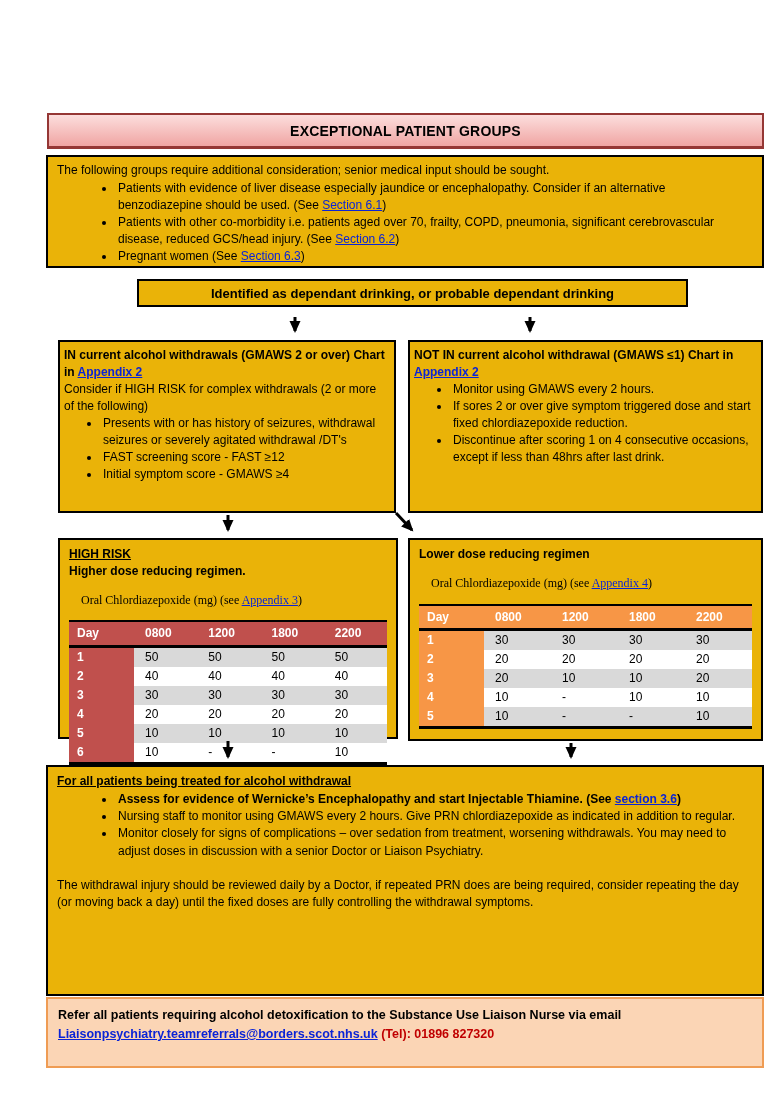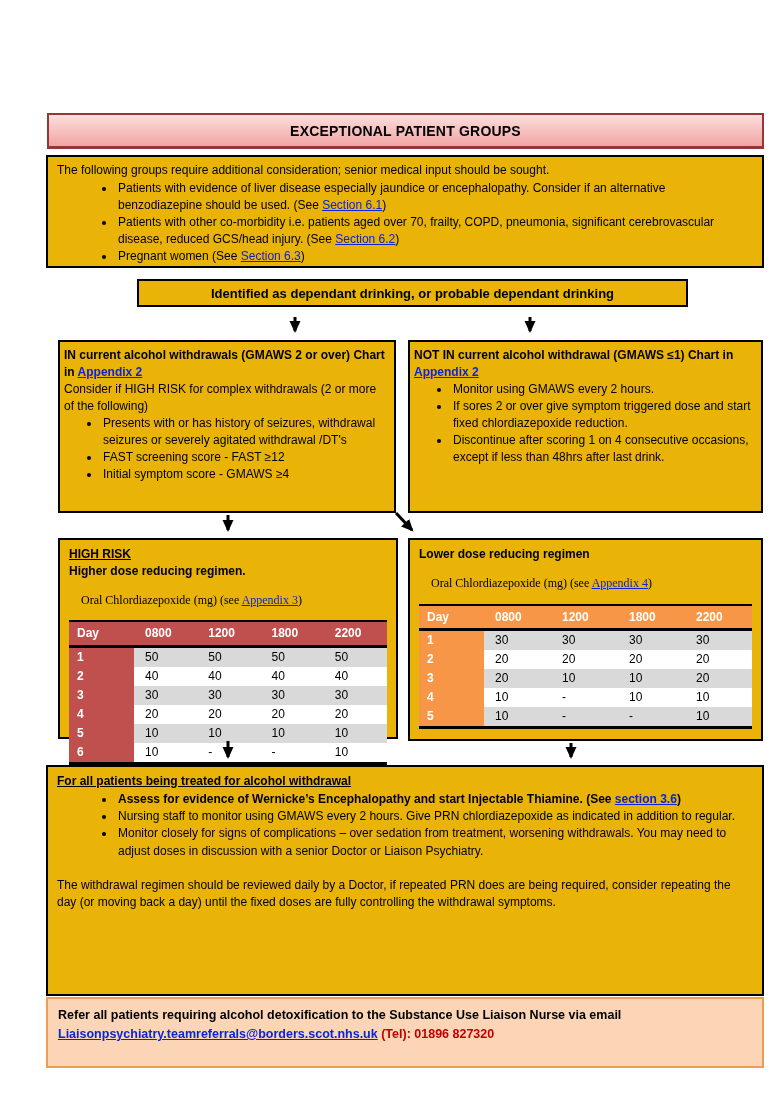--- a/index.html
+++ b/index.html
@@ -229,21 +229,21 @@
       </table>
   </div>
 
   <div class="abs blackbox allp">
     <div class="bold ul">For all patients being treated for alcohol withdrawal</div>
     <ul>
       <li class="bold"><span>Assess for evidence of Wernicke’s Encephalopathy and start Injectable Thiamine. (See </span><a class="link bold">section 3.6</a><span>)</span></li>
       <li>Nursing staff to monitor using GMAWS every 2 hours. Give PRN chlordiazepoxide as indicated in addition to regular.</li>
       <li>Monitor closely for signs of complications – over sedation from treatment, worsening withdrawals. You may need to adjust doses in discussion with a senior Doctor or Liaison Psychiatry.</li>
     </ul>
-    <p class="gap">The withdrawal regimen should be reviewed daily by a Doctor, if repeated PRN does are being required, consider repeating the day (or moving back a day) until the fixed doses are fully controlling the withdrawal symptoms.</p>
+    <p class="gap">The withdrawal injury should be reviewed daily by a Doctor, if repeated PRN does are being required, consider repeating the day (or moving back a day) until the fixed doses are fully controlling the withdrawal symptoms.</p>
   </div>
 
   <div class="abs refer">
     <div>Refer all patients requiring alcohol detoxification to the Substance Use Liaison Nurse via email</div>
     <div><a class="link bold">Liaisonpsychiatry.teamreferrals@borders.scot.nhs.uk</a><span class="tel"> (Tel): 01896 827320</span></div>
   </div>
 
   <svg class="abs arrows" width="780" height="1103" viewBox="0 0 780 1103" xmlns="http://www.w3.org/2000/svg">
     <defs>
       <marker id="ah" markerUnits="userSpaceOnUse" markerWidth="14" markerHeight="13" refX="10" refY="5.5" orient="auto">

